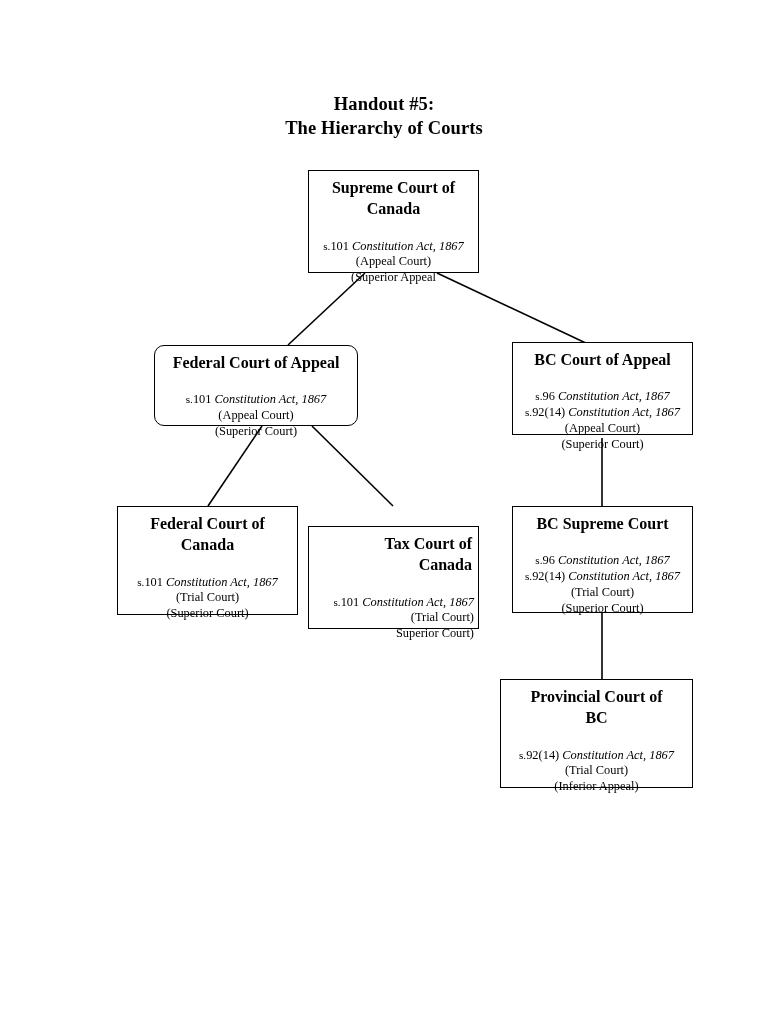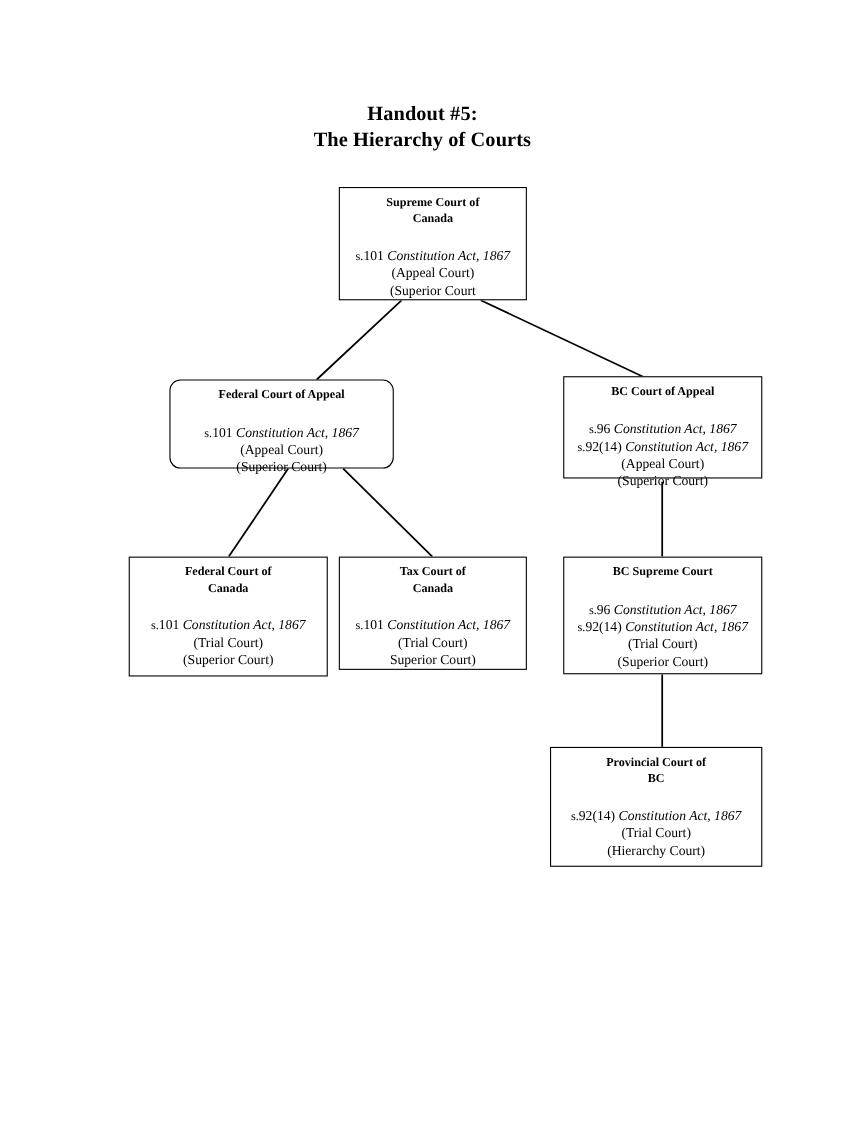--- a/index.html
+++ b/index.html
@@ -55,21 +55,21 @@
   
   .court-box {
     position: absolute;
     box-sizing: border-box;
     border: 1.6px solid #000000;
     background: #ffffff;
     text-align: center;
     padding-top: 6px;
   }
   .court-name {
-    font-size: 11px;
+    font-size: 16px;
     font-weight: bold;
     line-height: 1.33;
     padding: 0 6px;
   }
   .court-detail {
     font-size: 12.4px;
     line-height: 1.28;
     padding: 0 4px;
     white-space: nowrap;
   }
@@ -84,21 +84,21 @@
   }
   .act {
     font-style: italic;
   }
 
   
   #box-scc   { left: 308px; top: 170px; width: 171px; height: 103px; }
   #box-fca   { left: 154px; top: 345px; width: 204px; height: 81px; border-radius: 10px;  }
   #box-bcca  { left: 512px; top: 342px; width: 181px; height: 93px;  }
   #box-fcc   { left: 117px; top: 506px; width: 181px; height: 109px; }
-  #box-tcc   { left: 308px; top: 506px; width: 171px; height: 103px; }
+  #box-tcc   { left: 308px; top: 526px; width: 171px; height: 103px; text-align: right; }
   #box-bcsc  { left: 512px; top: 506px; width: 181px; height: 107px; }
   #box-pcbc  { left: 500px; top: 679px; width: 193px; height: 109px; }
 </style>
 </head>
 <body>
 
 <div id="page">
 
   <div class="title-block">
     <div class="title-line">Handout #5:</div>
@@ -112,21 +112,21 @@
     <line x1="312" y1="426" x2="393" y2="506"></line>
     <line x1="602" y1="438" x2="602" y2="506"></line>
     <line x1="602" y1="613" x2="602" y2="679"></line>
   </svg>
 
   <div class="court-box" id="box-scc">
     <div class="court-name">Supreme Court of</div>
     <div class="court-name">Canada</div>
     <div class="court-detail first"><span class="sec">s.</span><span class="num">101</span> <span class="act">Constitution Act, 1867</span></div>
     <div class="court-detail">(Appeal Court)</div>
-    <div class="court-detail">(Superior Court</div>
+    <div class="court-detail">(Superior Appeal</div>
   </div>
 
   <div class="court-box" id="box-fca">
     <div class="court-name">Federal Court of Appeal</div>
     <div class="court-detail first"><span class="sec">s.</span><span class="num">101</span> <span class="act">Constitution Act, 1867</span></div>
     <div class="court-detail">(Appeal Court)</div>
     <div class="court-detail">(Superior Court)</div>
   </div>
 
   <div class="court-box" id="box-bcca">
@@ -159,16 +159,16 @@
     <div class="court-detail"><span class="sec">s.</span><span class="num">92(14)</span> <span class="act">Constitution Act, 1867</span></div>
     <div class="court-detail">(Trial Court)</div>
     <div class="court-detail">(Superior Court)</div>
   </div>
 
   <div class="court-box" id="box-pcbc">
     <div class="court-name">Provincial Court of</div>
     <div class="court-name">BC</div>
     <div class="court-detail first"><span class="sec">s.</span><span class="num">92(14)</span> <span class="act">Constitution Act, 1867</span></div>
     <div class="court-detail">(Trial Court)</div>
-    <div class="court-detail">(Hierarchy Court)</div>
+    <div class="court-detail">(Inferior Appeal)</div>
   </div>
 
 </div>
 
 </body></html>

